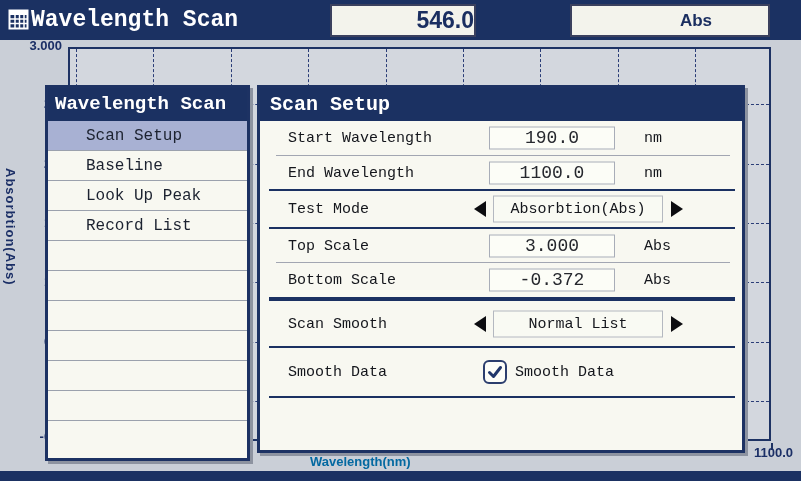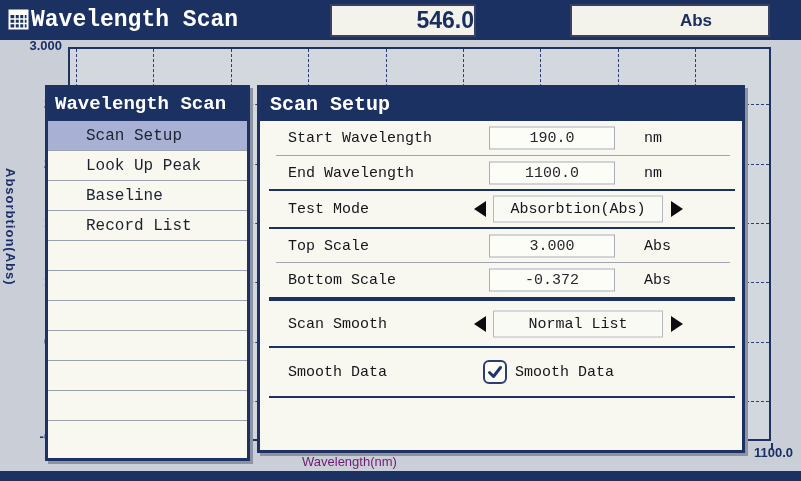--- a/index.html
+++ b/index.html
@@ -47,22 +47,22 @@
     position:absolute; left:0; width:62px; text-align:right;
     color:#1b2f66; font-size:13px; font-weight:bold; line-height:14px;
     font-family:"Liberation Sans", sans-serif;
   }
   .x-max-label {
     position:absolute; left:725px; top:445px; width:68px; text-align:right;
     color:#1b2f66; font-size:13px; font-weight:bold;
     font-family:"Liberation Sans", sans-serif;
   }
   .x-axis-title {
-    position:absolute; left:302px; top:454px;
-    color:#701a75; font-size:13px; font-weight:normal;
+    position:absolute; left:310px; top:454px;
+    color:#0369a1; font-size:13px; font-weight:bold;
     font-family:"Liberation Sans", sans-serif;
   }
   .corner-tick { position:absolute; left:771px; top:443px; width:2px; height:7px; background:#1d3263; }
   .bottom-strip { position:absolute; left:0; top:471px; width:801px; height:10px; background:#1b3162; }
 
   
   .panel {
     position:absolute; background:#f8f8f1;
     border:3px solid #1d3263; box-shadow:3px 3px 0 #8d93a0;
   }
@@ -82,21 +82,21 @@
   .setup-panel .panel-header { font-size:20px; padding-left:10px; }
   .srow { position:relative; }
   .srow .lbl {
     position:absolute; left:28px; top:50%; transform:translateY(-50%);
     font-size:15px; color:#14161c; white-space:nowrap;
   }
   .valbox {
     position:absolute; left:229px; top:50%; transform:translateY(-50%);
     width:126px; height:23px; line-height:21px; text-align:center;
     background:#fcfdf7; border:1px solid #a8adb8;
-    font-size:15px; color:#26282e; white-space:nowrap;
+    font-size:18px; color:#26282e; white-space:nowrap;
   }
   .selbox {
     position:absolute; left:233px; top:50%; transform:translateY(-50%);
     width:170px; height:27px; line-height:25px; text-align:center;
     background:#f9faf3; border:1px solid #b4b8c0;
     font-size:15px; color:#14161c; white-space:nowrap;
   }
   .unit {
     position:absolute; left:384px; top:50%; transform:translateY(-50%);
     font-size:15px; color:#14161c;
@@ -177,22 +177,22 @@
       <span class="unit">nm</span>
     </div>
     <div class="display-box mode-box">
       <span>Abs</span>
     </div>
   </div>
 
   <div class="panel menu-panel">
     <div class="panel-header">Wavelength Scan</div>
     <div class="mrow selected">Scan Setup</div>
+    <div class="mrow">Baseline</div>
     <div class="mrow">Look Up Peak</div>
-    <div class="mrow">Baseline</div>
     <div class="mrow">Record List</div>
     <div class="mrow"></div>
     <div class="mrow"></div>
     <div class="mrow"></div>
     <div class="mrow"></div>
     <div class="mrow"></div>
     <div class="mrow"></div>
   </div>
 
   <div class="panel setup-panel">

